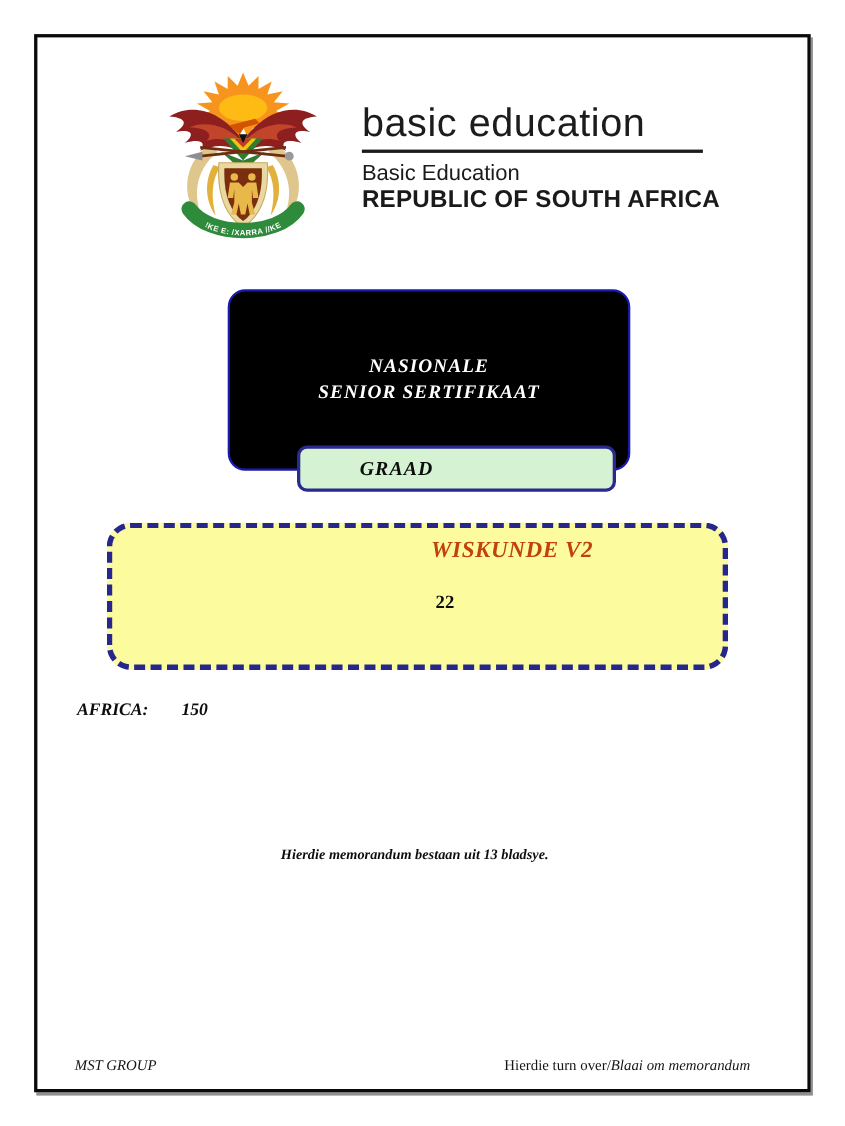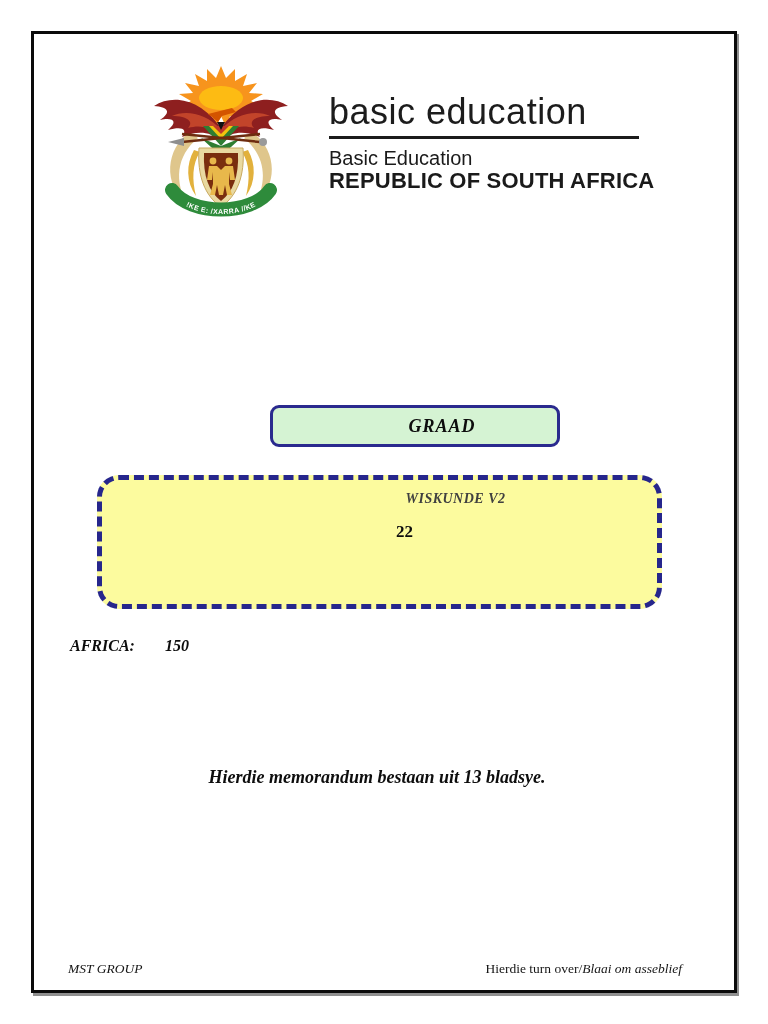--- a/index.html
+++ b/index.html
@@ -59,63 +59,63 @@
     white-space: nowrap;
   }
 
   
   .grade-box {
     position: absolute; left: 236px; top: 371px;
     width: 230px; height: 36px;
     background: #d5f3d3;
     border: 3px solid #2a2a8e;
     border-radius: 9px;
-    text-align: center;
+    text-align: left;
     padding-left: 54px;
     box-sizing: content-box;
   }
   .grade-label {
     font-weight: 700; font-style: italic; font-size: 18px;
     line-height: 36px; letter-spacing: 1px; color: #0d0d0d;
   }
 
   
   .subject-box {
     position: absolute; left: 63px; top: 441px;
     width: 555px; height: 116px;
     background: #fcfb9e;
     border: 5px dashed #26268c;
     border-radius: 22px;
     padding-top: 8px;
     box-sizing: content-box;
     text-align: center;
   }
   .subject-title {
-    position: relative; left: 76px;
-    font-weight: 700; font-style: italic; font-size: 14px;
-    line-height: 22px; letter-spacing: 0.5px; color: #404040;
+    position: relative; left: 86px;
+    font-weight: 700; font-style: italic; font-size: 21px;
+    line-height: 22px; letter-spacing: 0.5px; color: #c2410c;
   }
   .subject-code {
-    position: relative; left: 25px; margin-top: 11px;
+    position: relative; left: 25px; margin-top: 27px;
     font-weight: 700; font-size: 17px; line-height: 22px; color: #0d0d0d;
   }
 
   
   .marks-line {
     position: absolute; left: 36px; top: 602px;
     font-weight: 700; font-style: italic; font-size: 16px; line-height: 20px;
     color: #0d0d0d; white-space: nowrap;
   }
   .marks-value { margin-left: 30px; }
 
   
   .memo-note {
     position: absolute; left: 0; right: 14px; top: 732px;
     text-align: center;
-    font-weight: 700; font-style: italic; font-size: 18px; line-height: 22px;
+    font-weight: 700; font-style: italic; font-size: 13px; line-height: 22px;
     color: #0d0d0d;
   }
 
   
   .footer-left {
     position: absolute; left: 34px; top: 926px;
     font-style: italic; font-size: 13.5px; line-height: 17px; color: #151515; text-align: right;
   }
   .footer-right {
     position: absolute; right: 52px; top: 926px;
@@ -186,35 +186,39 @@
 
     <div class="header-text">
       <div class="wordmark">basic education</div>
       <div class="wordmark-underline"></div>
       <div class="dept-block">
         <div class="dept-line">Basic Education</div>
         <div class="dept-line country">REPUBLIC OF SOUTH AFRICA</div>
       </div>
     </div>
 
+    <div class="title-box">
+      <div class="title-line">NASIONALE</div>
+      <div class="title-line">SENIOR SERTIFIKAAT</div>
+    </div>
 
     <div class="grade-box">
       <div class="grade-label">GRAAD</div>
     </div>
 
     <div class="subject-box">
       <div class="subject-title">WISKUNDE V2</div>
       <div class="subject-code">22</div>
     </div>
 
     <div class="marks-line">
       <span>AFRICA:</span><span class="marks-value">150</span>
     </div>
 
     <div class="memo-note">Hierdie memorandum bestaan uit 13 bladsye.</div>
 
     <div class="footer-left">MST GROUP</div>
     <div class="footer-right">
-      <span>Hierdie turn over</span><span>/</span><span class="it">Blaai om asseblief</span>
+      <span>Hierdie turn over</span><span>/</span><span class="it">Blaai om memorandum</span>
     </div>
 
   </div>
 </div>
 
 </body></html>

